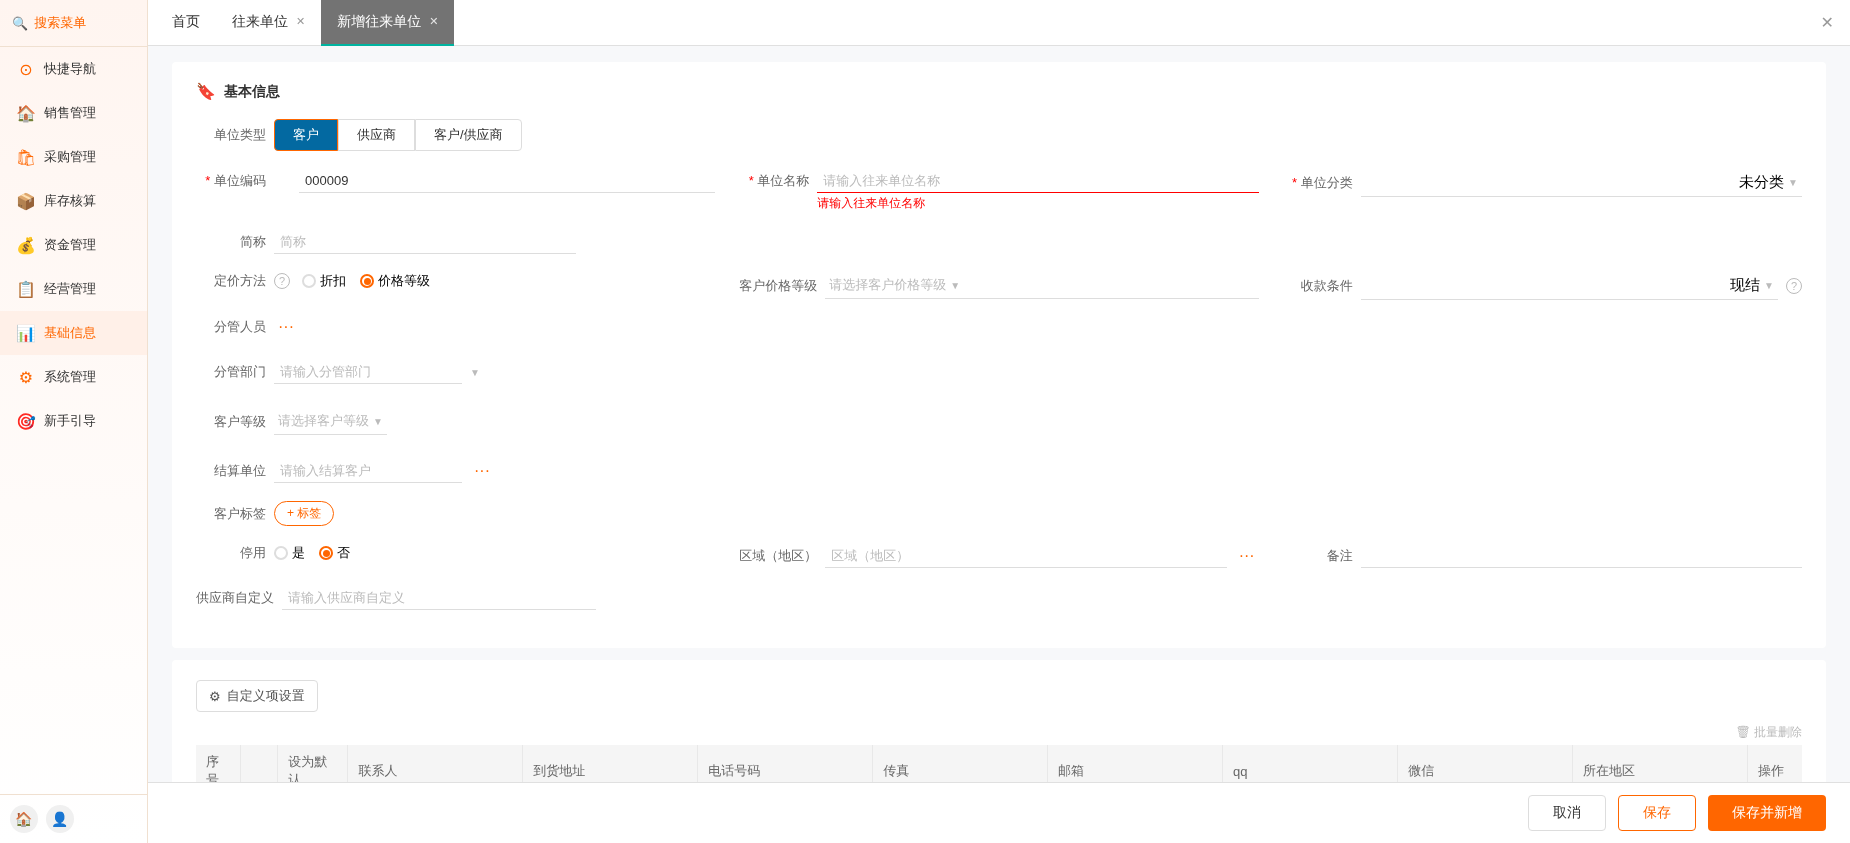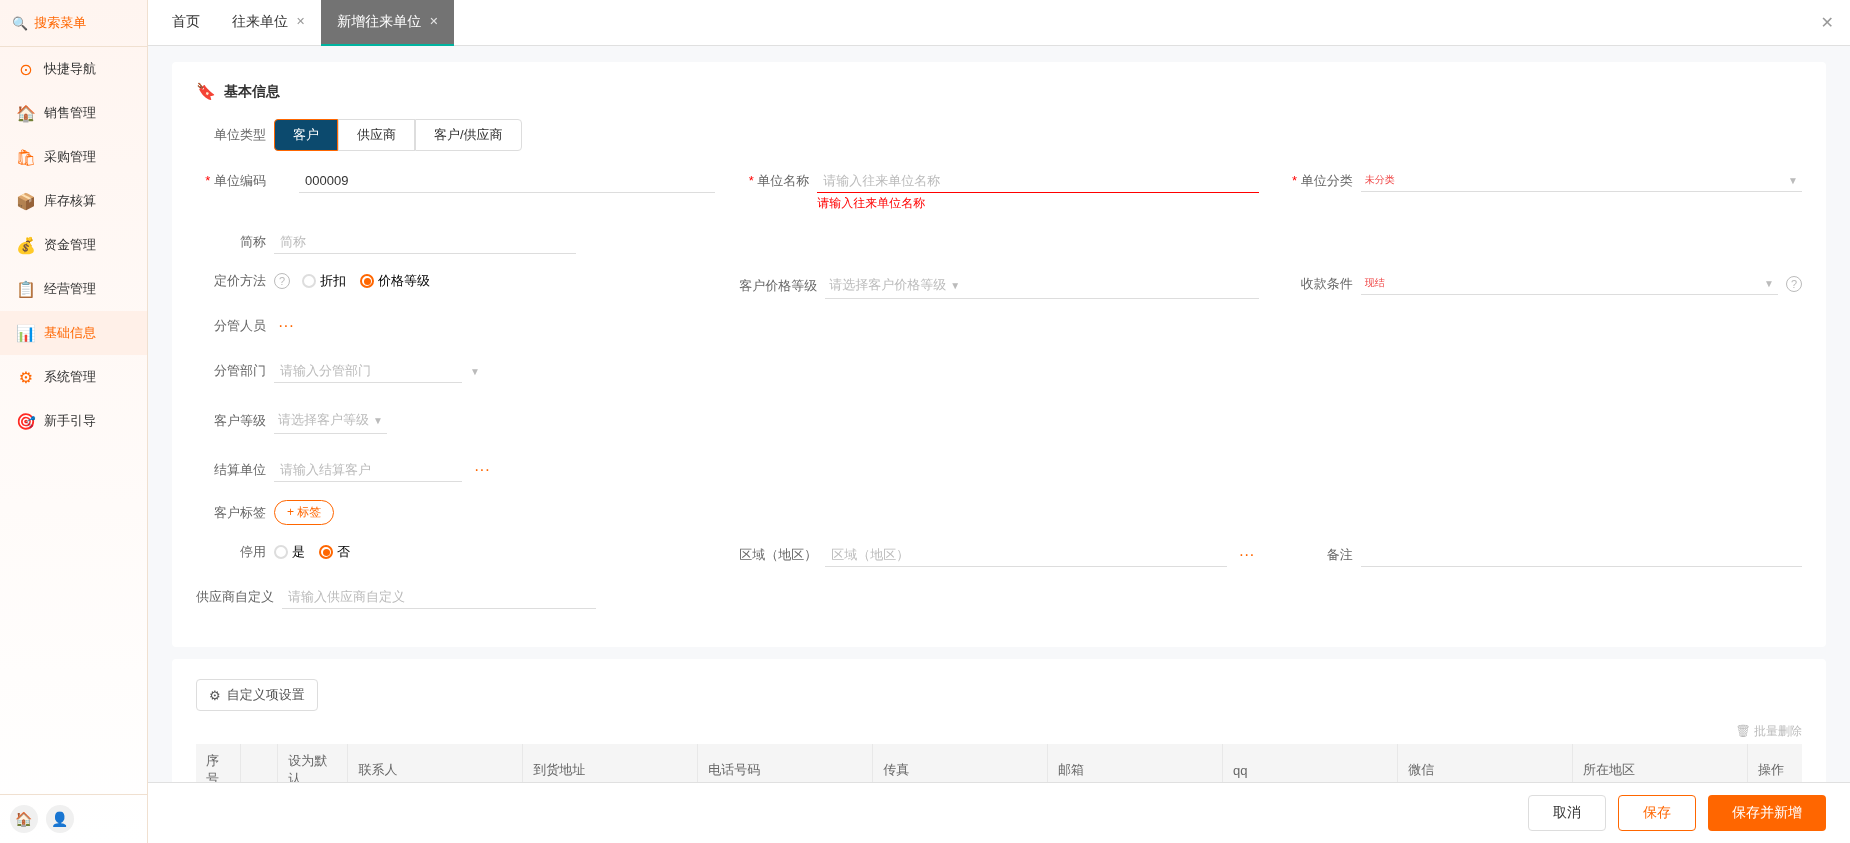--- a/index.html
+++ b/index.html
@@ -190,43 +190,44 @@
     }
     .unit-type-btn {
       padding: 6px 18px;
       border: 1px solid #ddd;
       cursor: pointer;
       font-size: 13px;
       background: #fff;
       color: #333;
     }
     .unit-type-btn.active {
-      background: #0c4a6e;
+      background: #0369a1;
       color: #fff;
       border-color: #f60;
     }
     .unit-type-btn:first-child { border-radius: 4px 0 0 4px; }
     .unit-type-btn:last-child { border-radius: 0 4px 4px 0; }
     .select-wrapper {
       flex: 1;
       display: flex;
       align-items: center;
       border-bottom: 1px solid #ddd;
       padding: 4px 4px;
       position: relative;
     }
     .select-wrapper .chevron {
       color: #bbb;
       font-size: 10px;
       margin-left: 4px;
     }
     .select-text {
       flex: 1;
-      font-size: 10px;
-      color: #ef4444;
+      font-size: 15px;
+      color: #000000;
+      text-align: right;
     }
     .select-placeholder {
       color: #bbb;
       font-size: 13px;
     }
 
     
     .radio-group {
       display: flex;
       align-items: center;

